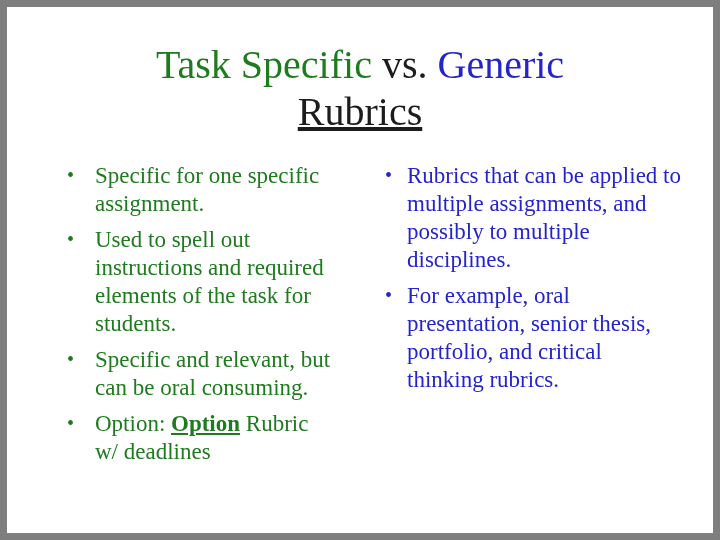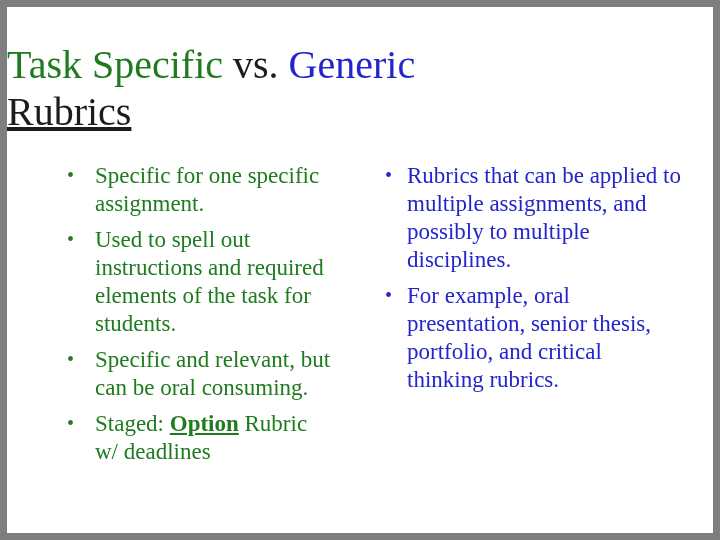--- a/index.html
+++ b/index.html
@@ -15,20 +15,21 @@
     font-family: "Liberation Serif", "DejaVu Serif", serif;
     overflow: hidden;
   }
   .slide {
     position: relative;
     width: 100%;
     height: 100%;
   }
   .title {
     margin-top: 34px;
+    text-align: center;
     font-size: 40px;
     line-height: 47px;
     color: #1c1c1c;
     font-weight: normal;
   }
   .title .seg-green { color: #1e7b1e; }
   .title .seg-blue  { color: #2424cc; }
   .title .title-line2 { display: block; text-decoration: underline; }
 
   .columns {
@@ -105,21 +106,21 @@
         <li>
           <span class="bullet">•</span>
           <span>Used to spell out instructions and required elements of the task for students.</span>
         </li>
         <li>
           <span class="bullet">•</span>
           <span>Specific and relevant, but can be oral consuming.</span>
         </li>
         <li>
           <span class="bullet">•</span>
-          <span><span>Staged: </span><span class="staged">Option</span><span> Rubric</span><span class="second-line">w/ deadlines</span></span>
+          <span><span>Option: </span><span class="staged">Option</span><span> Rubric</span><span class="second-line">w/ deadlines</span></span>
         </li>
       </ul>
     </div>
 
     <div class="col col-right">
       <ul>
         <li>
           <span class="bullet">•</span>
           <span>Rubrics that can be applied to multiple assignments, and possibly to multiple disciplines.</span>
         </li>

